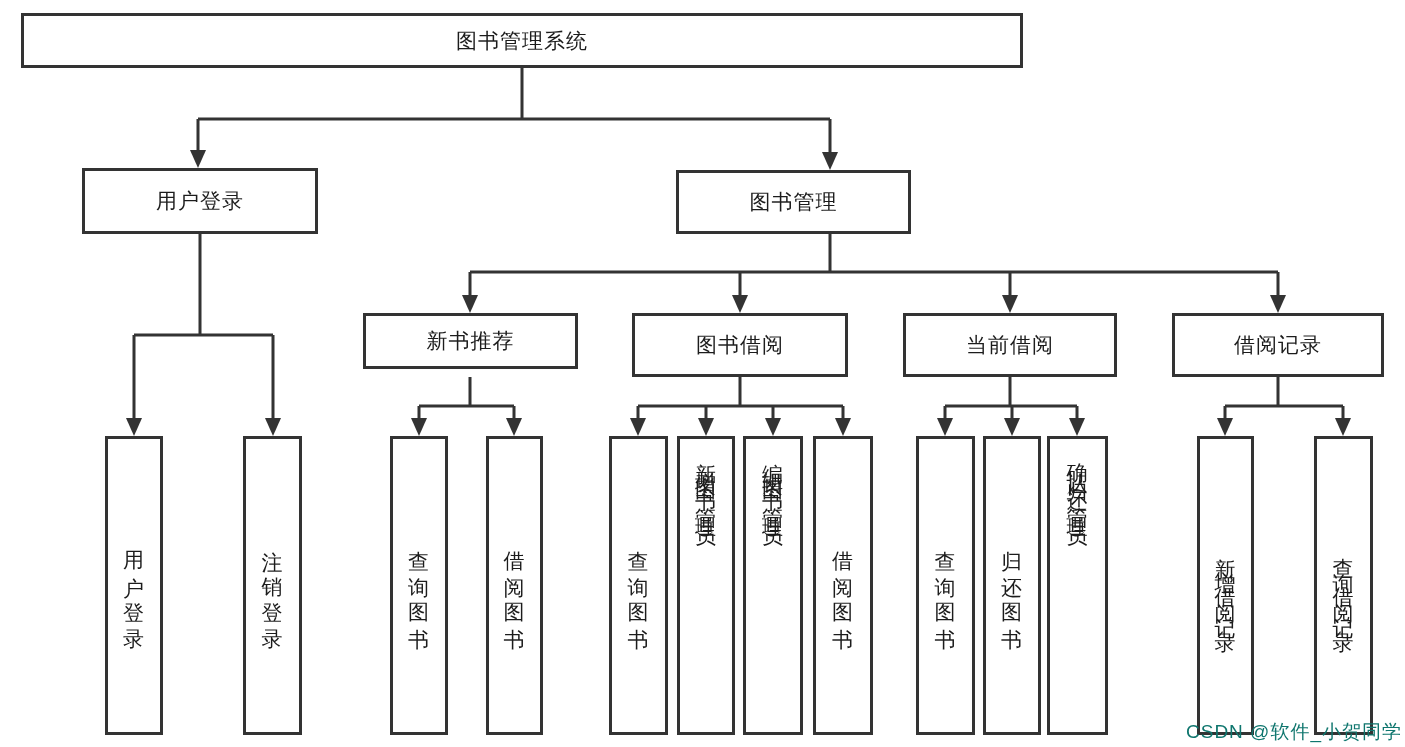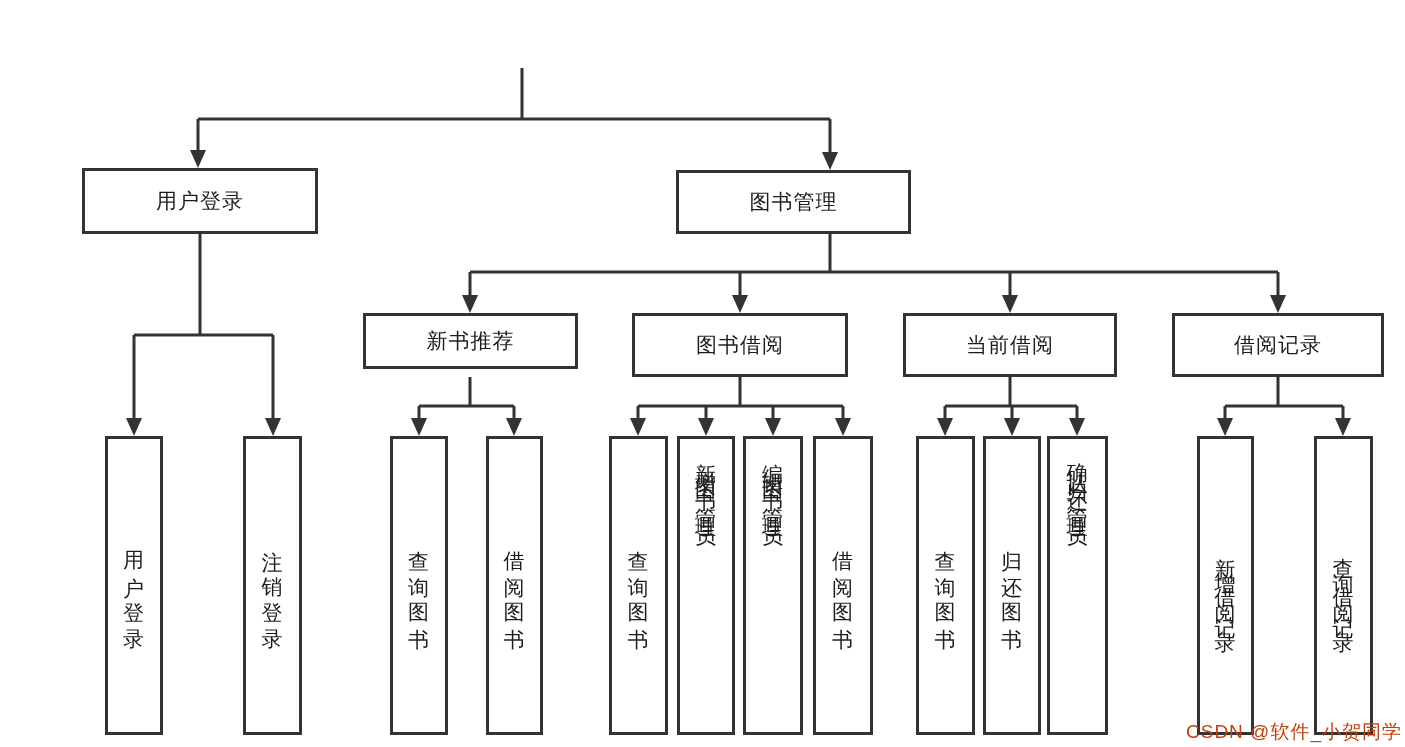--- a/index.html
+++ b/index.html
@@ -38,21 +38,21 @@
   .sp .label { letter-spacing: 26px; }   
   .md .label { letter-spacing: 15px; }   
   .lg { align-items: flex-start; }       
   .lg .label { letter-spacing: 9px; padding-top: 7px; }
   .watermark {
     position: absolute;
     left: 1186px;
     top: 719px;
     font-size: 19px;
     letter-spacing: 1px;
-    color: #c2410c;
+    color: #0f766e;
     white-space: nowrap;
   }
 </style>
 </head>
 <body>
 
 <div class="stage">
 
   <svg class="connectors" viewBox="0 0 1405 747" xmlns="http://www.w3.org/2000/svg">
     <g stroke="#333333" stroke-width="3" fill="none">
@@ -87,20 +87,23 @@
       <polygon points="765,418 781,418 773,436"></polygon>
       <polygon points="835,418 851,418 843,436"></polygon>
       <polygon points="937,418 953,418 945,436"></polygon>
       <polygon points="1004,418 1020,418 1012,436"></polygon>
       <polygon points="1069,418 1085,418 1077,436"></polygon>
       <polygon points="1217,418 1233,418 1225,436"></polygon>
       <polygon points="1335,418 1351,418 1343,436"></polygon>
     </g>
   </svg>
 
+  <div class="box h" style="left:21px; top:13px; width:1002px; height:55px;">
+    <span class="label">图书管理系统</span>
+  </div>
 
   <div class="box h" style="left:82px; top:168px; width:236px; height:66px;">
     <span class="label">用户登录</span>
   </div>
   <div class="box h" style="left:676px; top:170px; width:235px; height:64px;">
     <span class="label">图书管理</span>
   </div>
 
   <div class="box h" style="left:363px; top:313px; width:215px; height:56px;">
     <span class="label">新书推荐</span>

